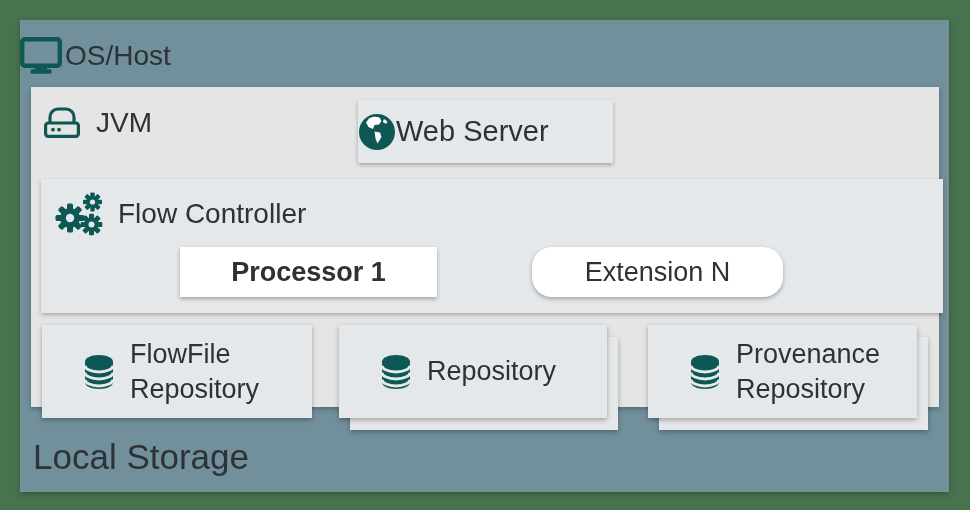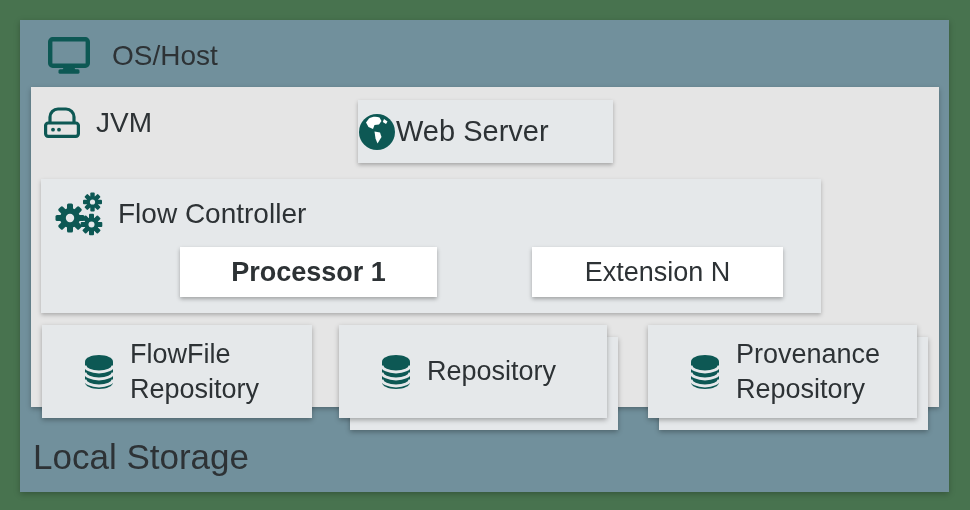--- a/index.html
+++ b/index.html
@@ -15,45 +15,45 @@
     left:20px; top:20px; width:929px; height:472px;
     background:#71909c;
     box-shadow:0 2px 6px rgba(0,0,0,.25);
   }
   .jvm {
     left:11px; top:67px; width:908px; height:320px;
     background:#e5e5e5;
     box-shadow:0 2px 5px rgba(0,0,0,.28);
   }
   .hdr { position:absolute; display:flex; align-items:center; }
-  .os-hdr  { left:28px; top:16px; height:40px; gap:22px; }
+  .os-hdr  { left:0; top:16px; height:40px; gap:3px; }
   .jvm-hdr { left:12px; top:18px; height:36px; gap:15px; }
   .fc-hdr  { left:13px; top:12px; height:46px; gap:12px; }
   .hdr .lbl { font-size:28px; line-height:1; white-space:nowrap; }
 
   .web-server {
     left:327px; top:13px; width:255px; height:63px;
     background:#e5e8ea;
     box-shadow:0 2px 4px rgba(0,0,0,.28);
     display:flex; align-items:center; justify-content:flex-start; 
     font-size:29px;
   }
   .flow-controller {
-    left:10px; top:92px; width:780px; height:134px;
+    left:10px; top:92px; width:902px; height:134px;
     background:#e5e8ea;
     box-shadow:0 2px 4px rgba(0,0,0,.25);
   }
   .whitebox {
     top:68px; height:50px; background:#ffffff;
     box-shadow:0 2px 4px rgba(0,0,0,.3);
     display:flex; align-items:center; justify-content:center;
     font-size:27px;
   }
   .processor { left:139px; width:257px;font-weight:bold; }
-  .extension { left:491px; width:251px; }
+  .extension { left:491px; width:251px;border-radius:20px; }
 
   .repo { position:absolute; top:305px; height:93px; }
   .repo-flowfile   { left:22px;  width:270px; }
   .repo-content    { left:319px; width:268px; }
   .repo-provenance { left:628px; width:269px; }
   .ghost {
     left:11px; top:12px; width:100%; height:100%;
     background:#e5e8ea;
     box-shadow:0 2px 5px rgba(0,0,0,.3);
   }

